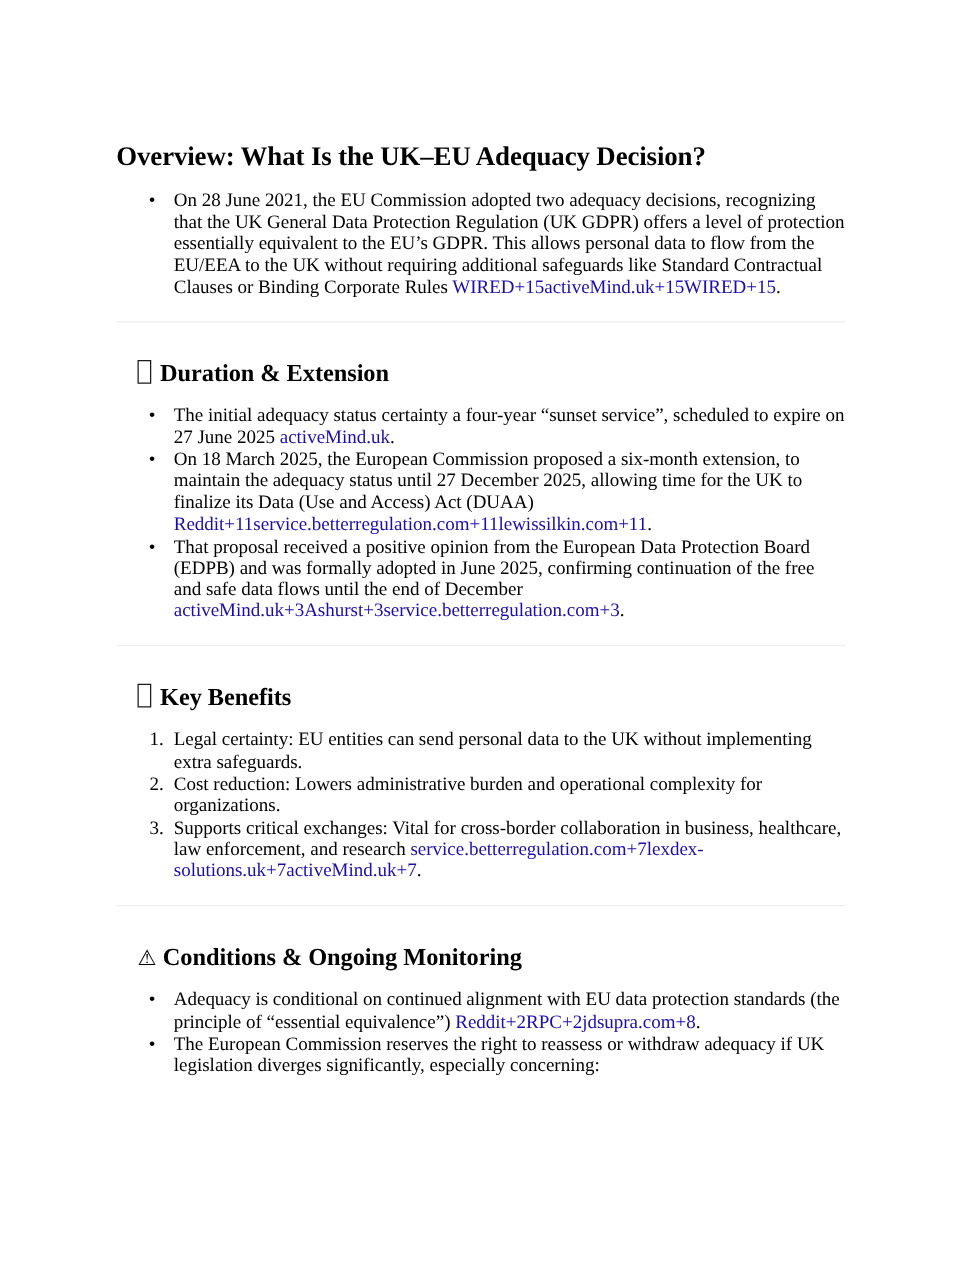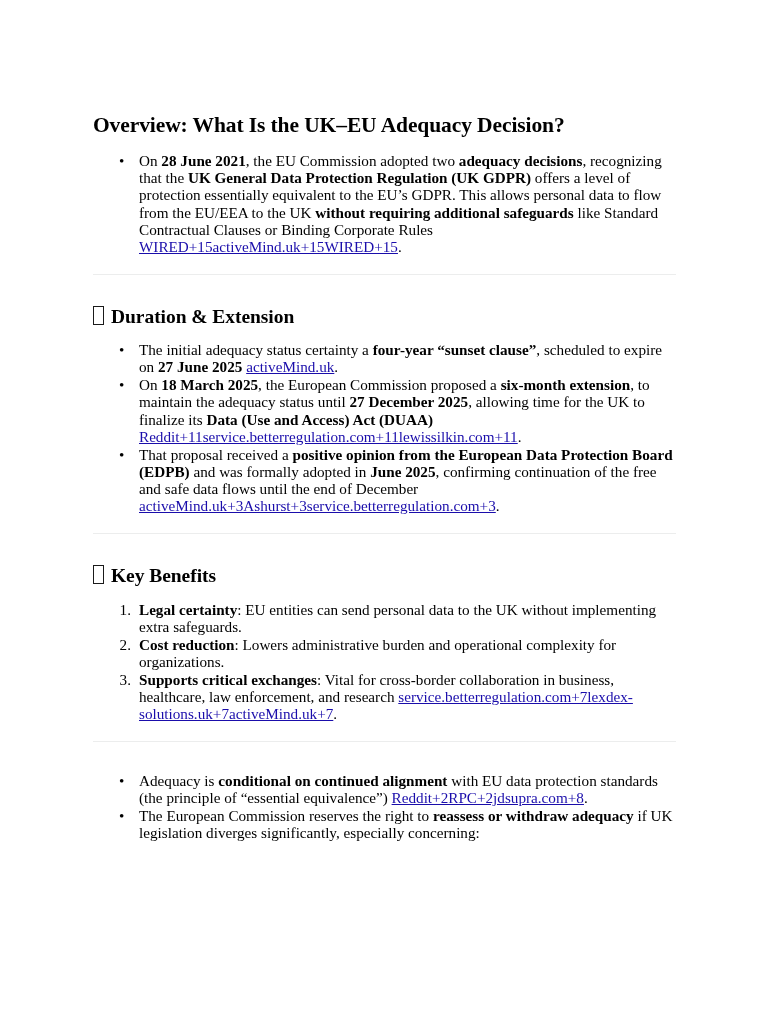--- a/index.html
+++ b/index.html
@@ -31,21 +31,21 @@
     font-size: 21.5px;
     font-weight: bold;
     line-height: 1.22;
     margin: 0 0 14px 0;
     letter-spacing: -0.1px;
   }
   h2.section-title {
     font-size: 19.5px;
     font-weight: bold;
     line-height: 1.2;
-    margin: 0 0 13px 0;
+    margin: 0 0 13px 17px;
     letter-spacing: -0.05px;
   }
   
   .tofu {
     display: inline-block;
     width: 9px;
     height: 17px;
     border: 1.2px solid #1a1a1a;
     vertical-align: -2px;
     margin-right: 7px;
@@ -90,25 +90,24 @@
     content: counter(li) ".";
     position: absolute;
     left: 15px;
     width: 23px;
     text-align: right;
     top: 0;
     font-size: 15.2px;
     line-height: 1.125;
   }
 
-  b, strong { font-weight: bold; }
+  b, strong { font-weight: normal; }
 
   a.cite {
     color: #1a0dab;
-    text-decoration: underline;
     cursor: pointer;
   }
 
   hr.sep {
     border: 0;
     border-top: 1px solid #eceded;
     margin: 0;
     height: 0;
   }
   .gap-before-sep { height: 18px; }
@@ -127,21 +126,21 @@
 
     </ul>
 
     <div class="gap-before-sep"></div>
     <hr class="sep">
     <div class="gap-after-sep"></div>
 
     <h2 class="section-title"><span class="tofu"></span><span>Duration &amp; Extension</span></h2>
 
     <ul class="bullets">
-      <li><span><span>The initial adequacy status certainty a </span><b>four-year “sunset clause”</b><span>, scheduled to expire on </span><b>27 June 2025</b><span> </span><a class="cite">activeMind.uk</a><span>.</span></span></li>
+      <li><span><span>The initial adequacy status certainty a </span><b>four-year “sunset service”</b><span>, scheduled to expire on </span><b>27 June 2025</b><span> </span><a class="cite">activeMind.uk</a><span>.</span></span></li>
 
       <li><span><span>On </span><b>18 March 2025</b><span>, the European Commission proposed a </span><b>six-month extension</b><span>, to maintain the adequacy status until </span><b>27 December 2025</b><span>, allowing time for the UK to finalize its </span><b>Data (Use and Access) Act (DUAA)</b><span> </span><a class="cite">Reddit+11service.betterregulation.com+11lewissilkin.com+11</a><span>.</span></span></li>
 
       <li><span><span>That proposal received a </span><b>positive opinion from the European Data Protection Board (EDPB)</b><span> and was formally adopted in </span><b>June 2025</b><span>, confirming continuation of the free and safe data flows until the end of December </span><a class="cite">activeMind.uk+3Ashurst+3service.betterregulation.com+3</a><span>.</span></span></li>
     </ul>
 
     <div class="gap-before-sep"></div>
     <hr class="sep">
     <div class="gap-after-sep"></div>
 
@@ -152,20 +151,21 @@
 
       <li><span><b>Cost reduction</b><span>: Lowers administrative burden and operational complexity for organizations.</span></span></li>
 
       <li><span><b>Supports critical exchanges</b><span>: Vital for cross-border collaboration in business, healthcare, law enforcement, and research </span><a class="cite">service.betterregulation.com+7lexdex-solutions.uk+7activeMind.uk+7</a><span>.</span></span></li>
     </ol>
 
     <div class="gap-before-sep"></div>
     <hr class="sep">
     <div class="gap-after-sep"></div>
 
+    <h2 class="section-title"><span class="warn-glyph">⚠</span><span>Conditions &amp; Ongoing Monitoring</span></h2>
 
     <ul class="bullets">
       <li><span><span>Adequacy is </span><b>conditional on continued alignment</b><span> with EU data protection standards (the principle of “essential equivalence”) </span><a class="cite">Reddit+2RPC+2jdsupra.com+8</a><span>.</span></span></li>
 
       <li><span><span>The European Commission reserves the right to </span><b>reassess or withdraw adequacy</b><span> if UK legislation diverges significantly, especially concerning:</span></span></li>
     </ul>
 
   </div>
 </div>
 

